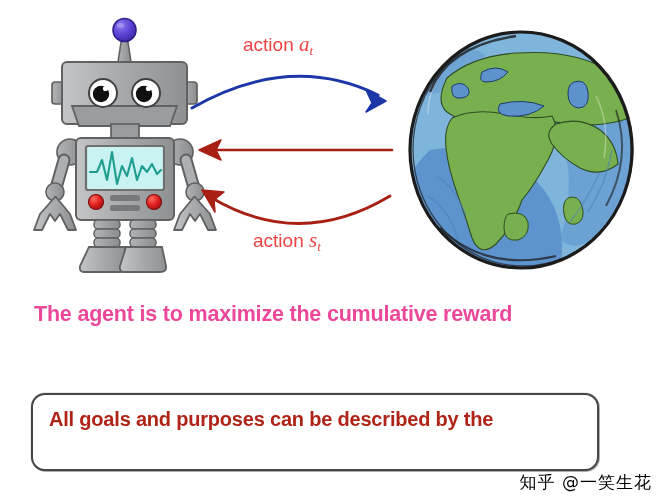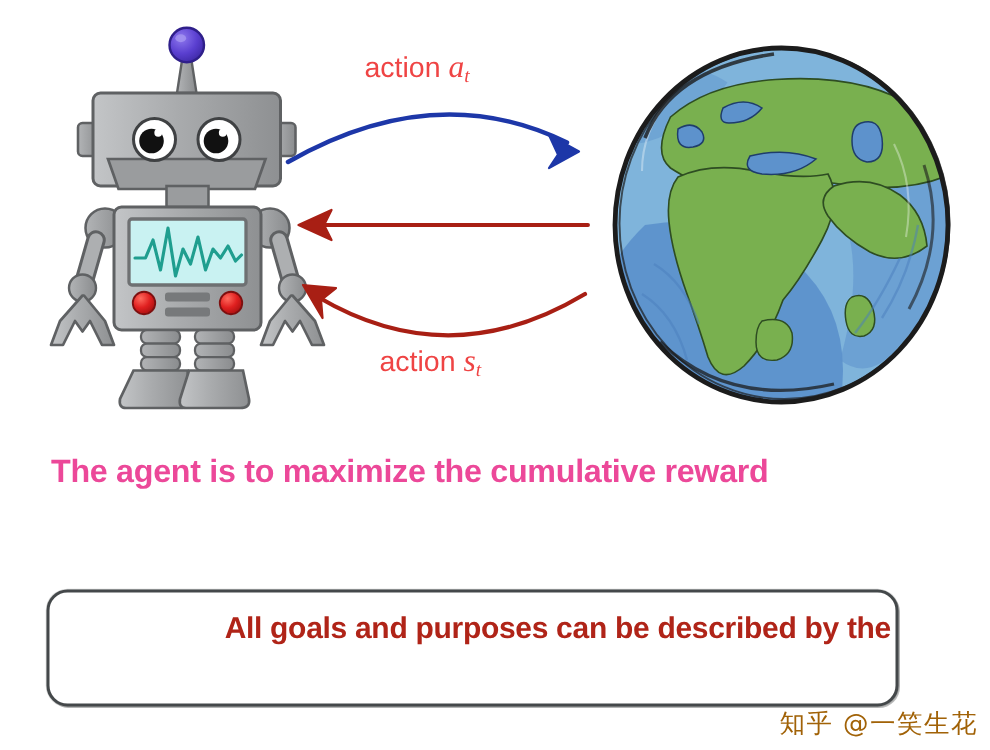--- a/index.html
+++ b/index.html
@@ -90,30 +90,30 @@
     left: 49px;
     top: 404px;
     width: 545px;
     font-family: "Liberation Sans", sans-serif;
     font-weight: bold;
     font-size: 20px;
     letter-spacing: -0.2px;
     color: #b02418;
     line-height: 1.55;
   }
-  #callout-text .line { display: block; text-align: right; }
+  #callout-text .line { display: block; }
 
   
   #watermark {
     position: absolute;
     right: 8px;
     bottom: 6px;
     font-family: "DejaVu Sans", sans-serif;
     font-size: 17px;
-    color: #a16207;
+    color: #000000;
     letter-spacing: 1px;
     white-space: nowrap;
   }
 </style>
 </head>
 <body>
 
 <div id="slide">
 
   <div id="diagram">

